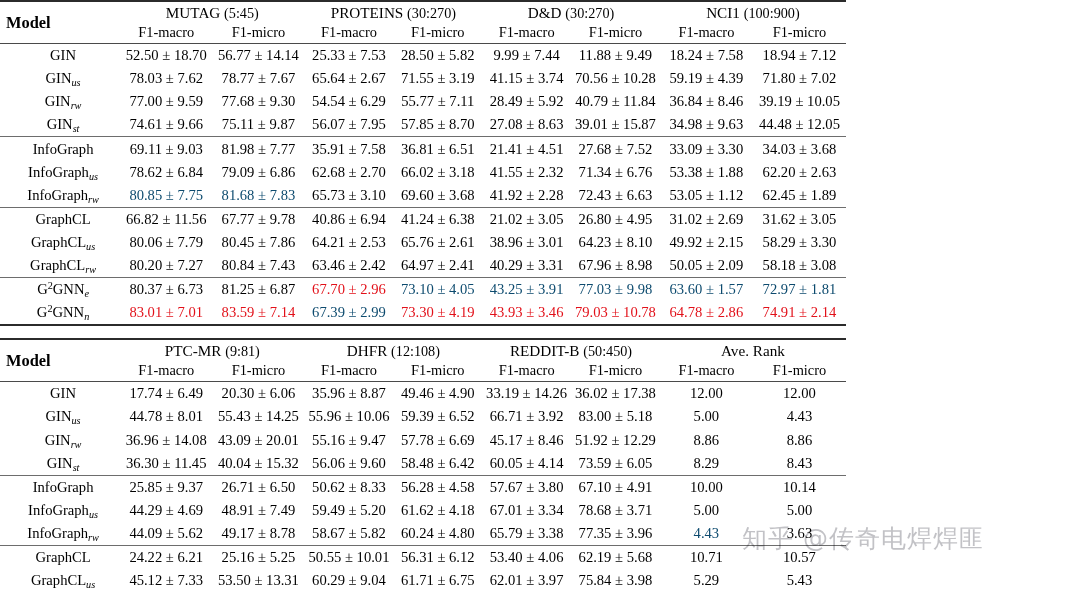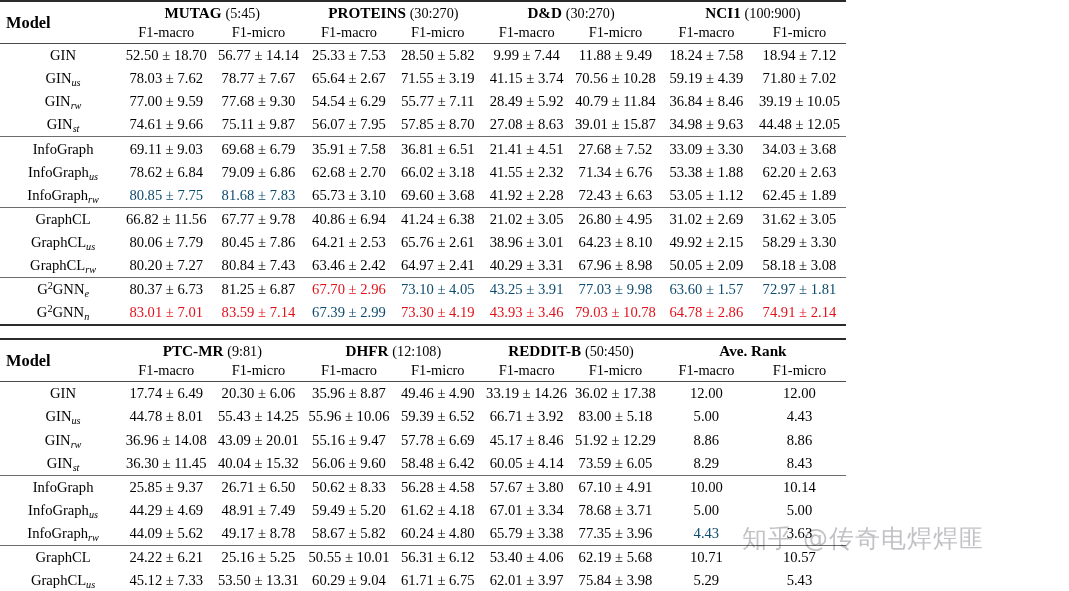--- a/index.html
+++ b/index.html
@@ -48,21 +48,21 @@
     font-size: 16.4px;
     padding-left: 6px;
     vertical-align: middle;
   }
   .ds-head {
     text-align: center;
     padding: 2px 0 1px 0;
     white-space: nowrap;
     font-size: 15.2px;
   }
-  .ds-head b { font-weight: bold; }
+  .ds-head b { font-weight: normal; }
   .ds-head .ratio { font-weight: normal; font-size: 14.2px; }
   .sub-head {
     text-align: center;
     padding: 1px 0 2px 0;
     font-size: 14.4px;
     white-space: nowrap;
   }
 
   
   td {
@@ -202,21 +202,21 @@
           <td class="c-black">56.07 ± 7.95</td>
           <td class="c-black">57.85 ± 8.70</td>
           <td class="c-black">27.08 ± 8.63</td>
           <td class="c-black">39.01 ± 15.87</td>
           <td class="c-black">34.98 ± 9.63</td>
           <td class="c-black">44.48 ± 12.05</td>
         </tr>
         <tr class="rule-thin">
           <td class="model"><span>InfoGraph</span></td>
           <td class="c-black">69.11 ± 9.03</td>
-          <td class="c-black">69.68 ± 6.79</td>
+          <td class="c-black">81.98 ± 7.77</td>
           <td class="c-black">35.91 ± 7.58</td>
           <td class="c-black">36.81 ± 6.51</td>
           <td class="c-black">21.41 ± 4.51</td>
           <td class="c-black">27.68 ± 7.52</td>
           <td class="c-black">33.09 ± 3.30</td>
           <td class="c-black">34.03 ± 3.68</td>
         </tr>
         <tr class="">
           <td class="model"><span>InfoGraph</span><sub>us</sub></td>
           <td class="c-black">78.62 ± 6.84</td>

